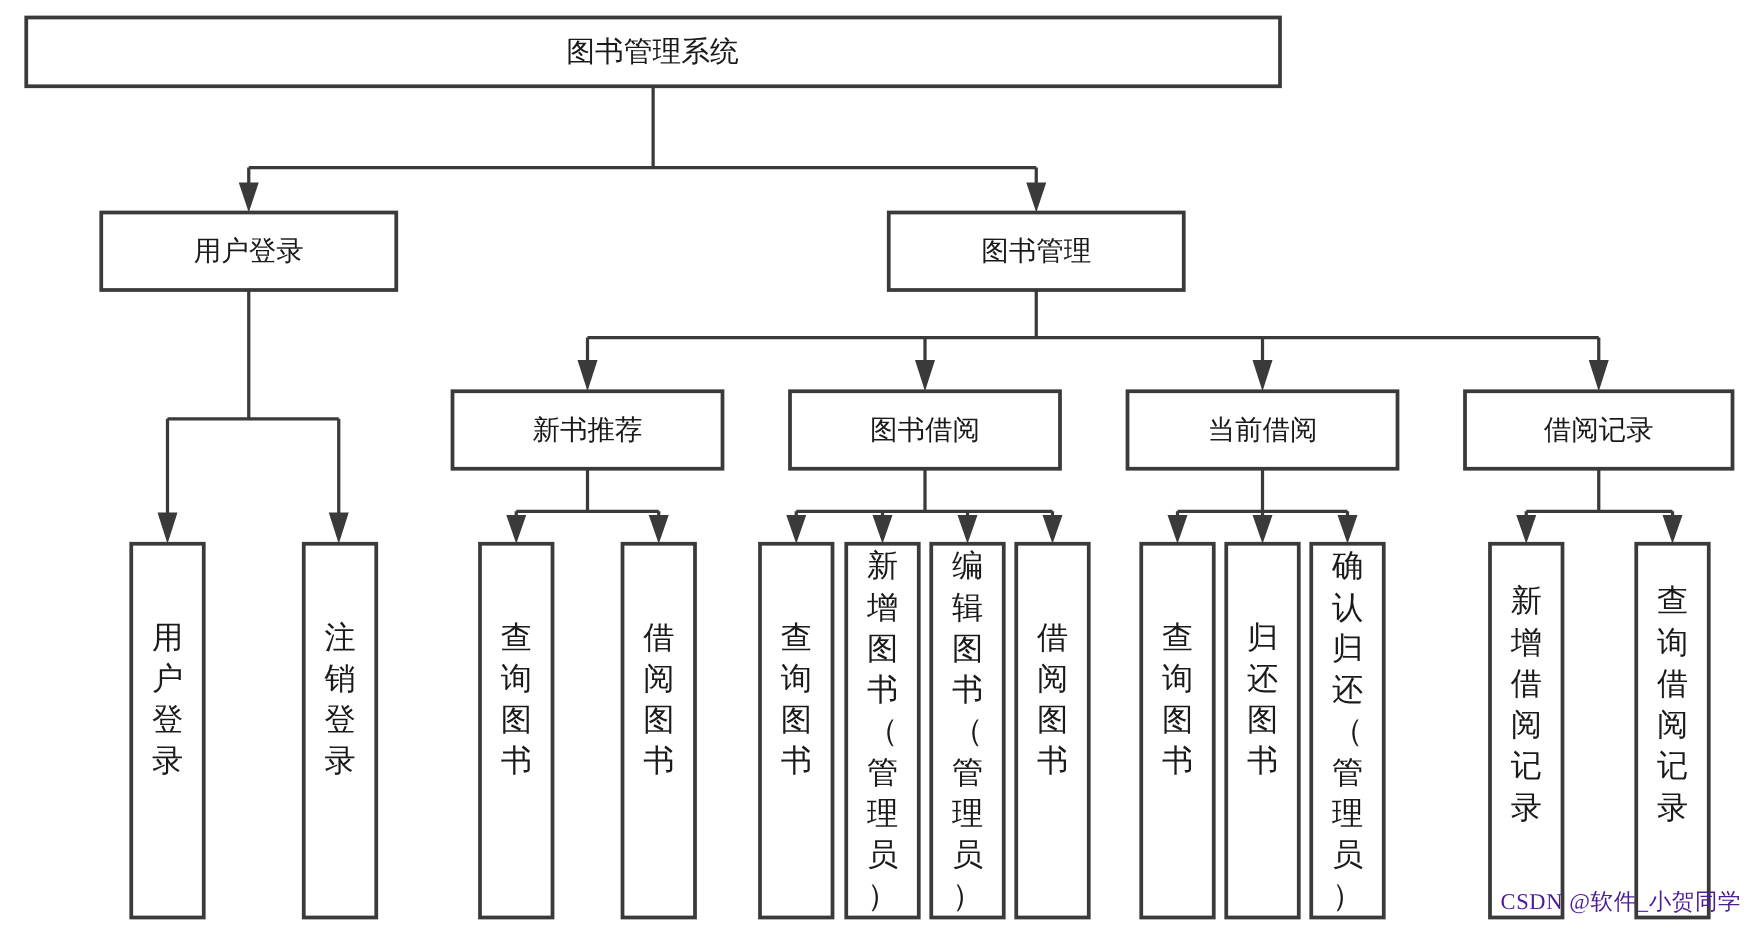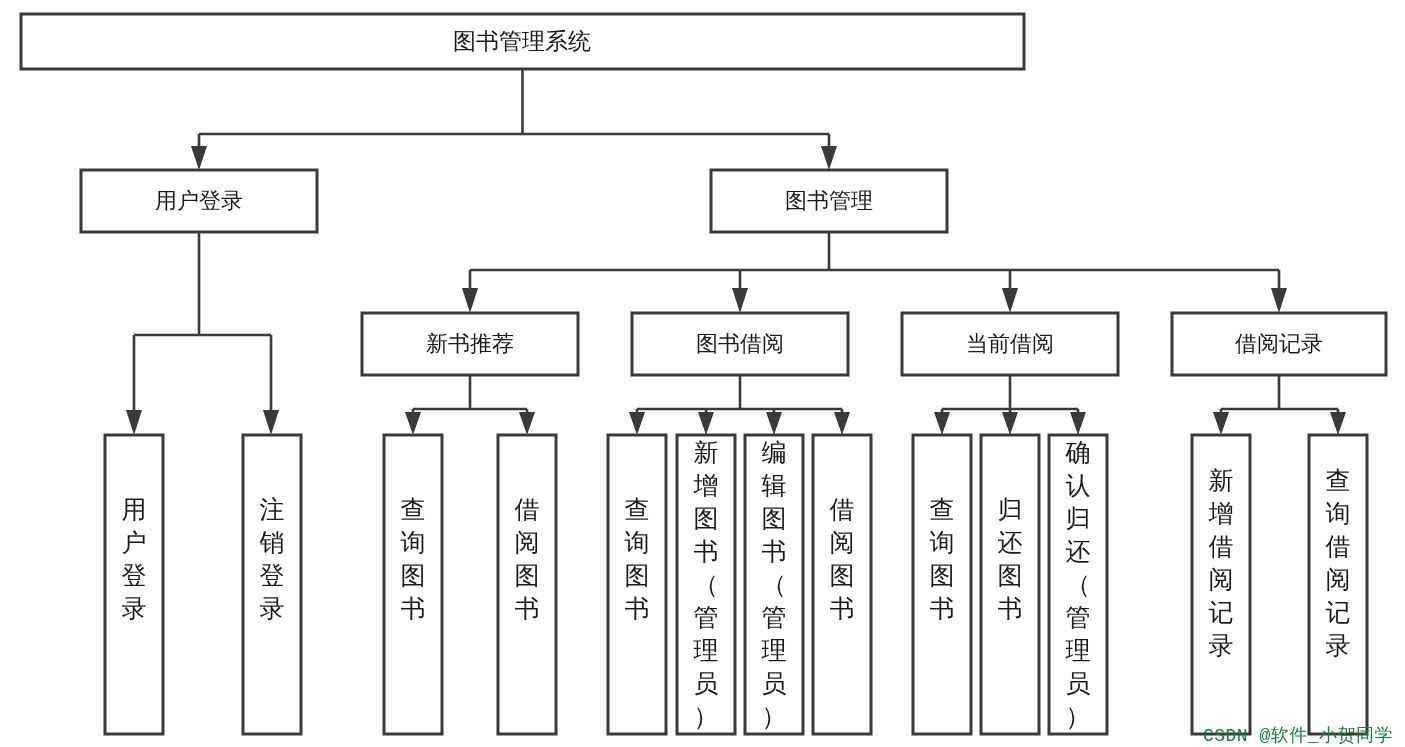--- a/index.html
+++ b/index.html
@@ -53,24 +53,24 @@
     fill: none;
     stroke-linecap: butt;
   }
   .edge-arrow {
     fill: #3a3a3a;
     stroke: none;
   }
   .watermark {
     position: absolute;
     right: 12px;
-    bottom: 0;
-    color: #15803d;
+    bottom: 14px;
+    color: #4c1d95;
     font-size: 18px;
-    font-family: Liberation Mono, monospace;
+    font-family: Liberation Serif, serif;
     white-space: nowrap;
     letter-spacing: 0.5px;
     user-select: none;
   }
 </style>
 </head>
 <body>
 
 <div id="diagram-root">
 

